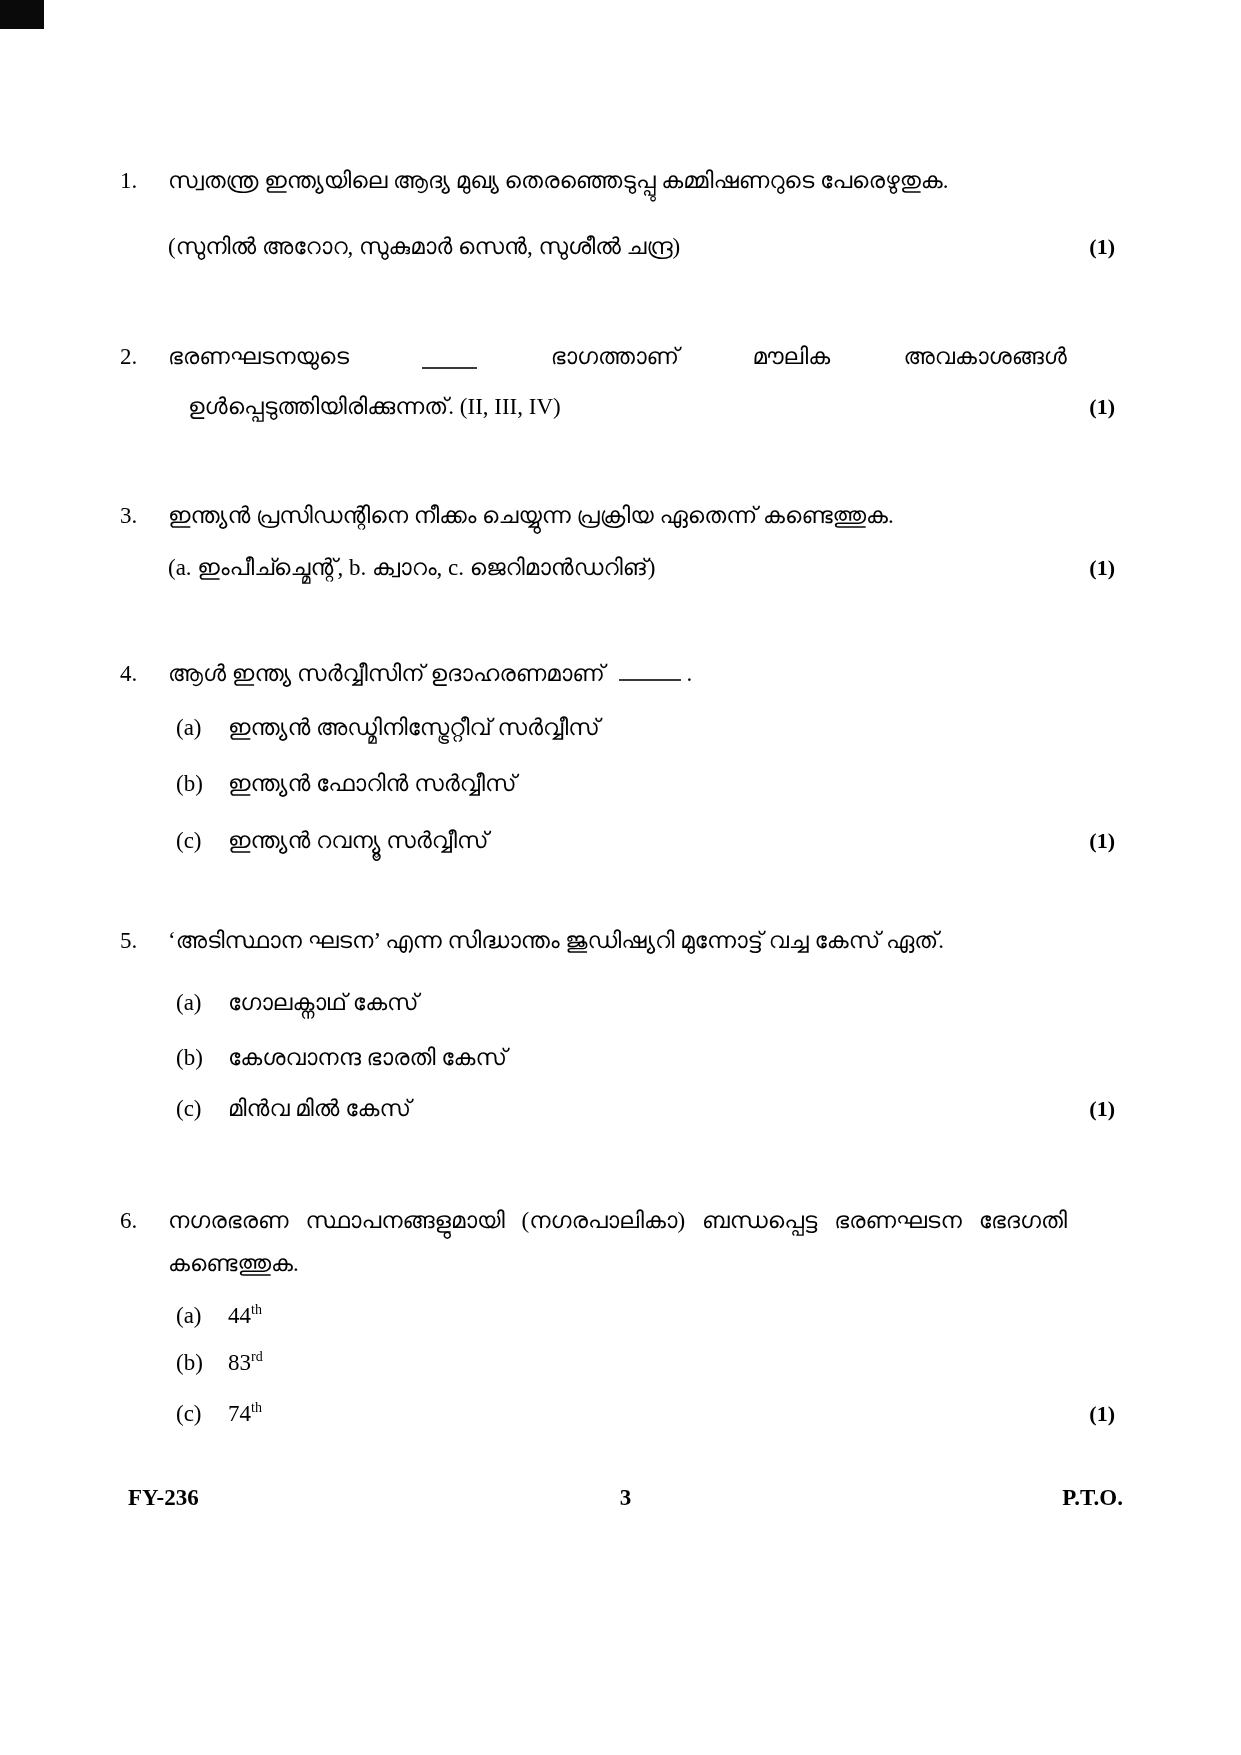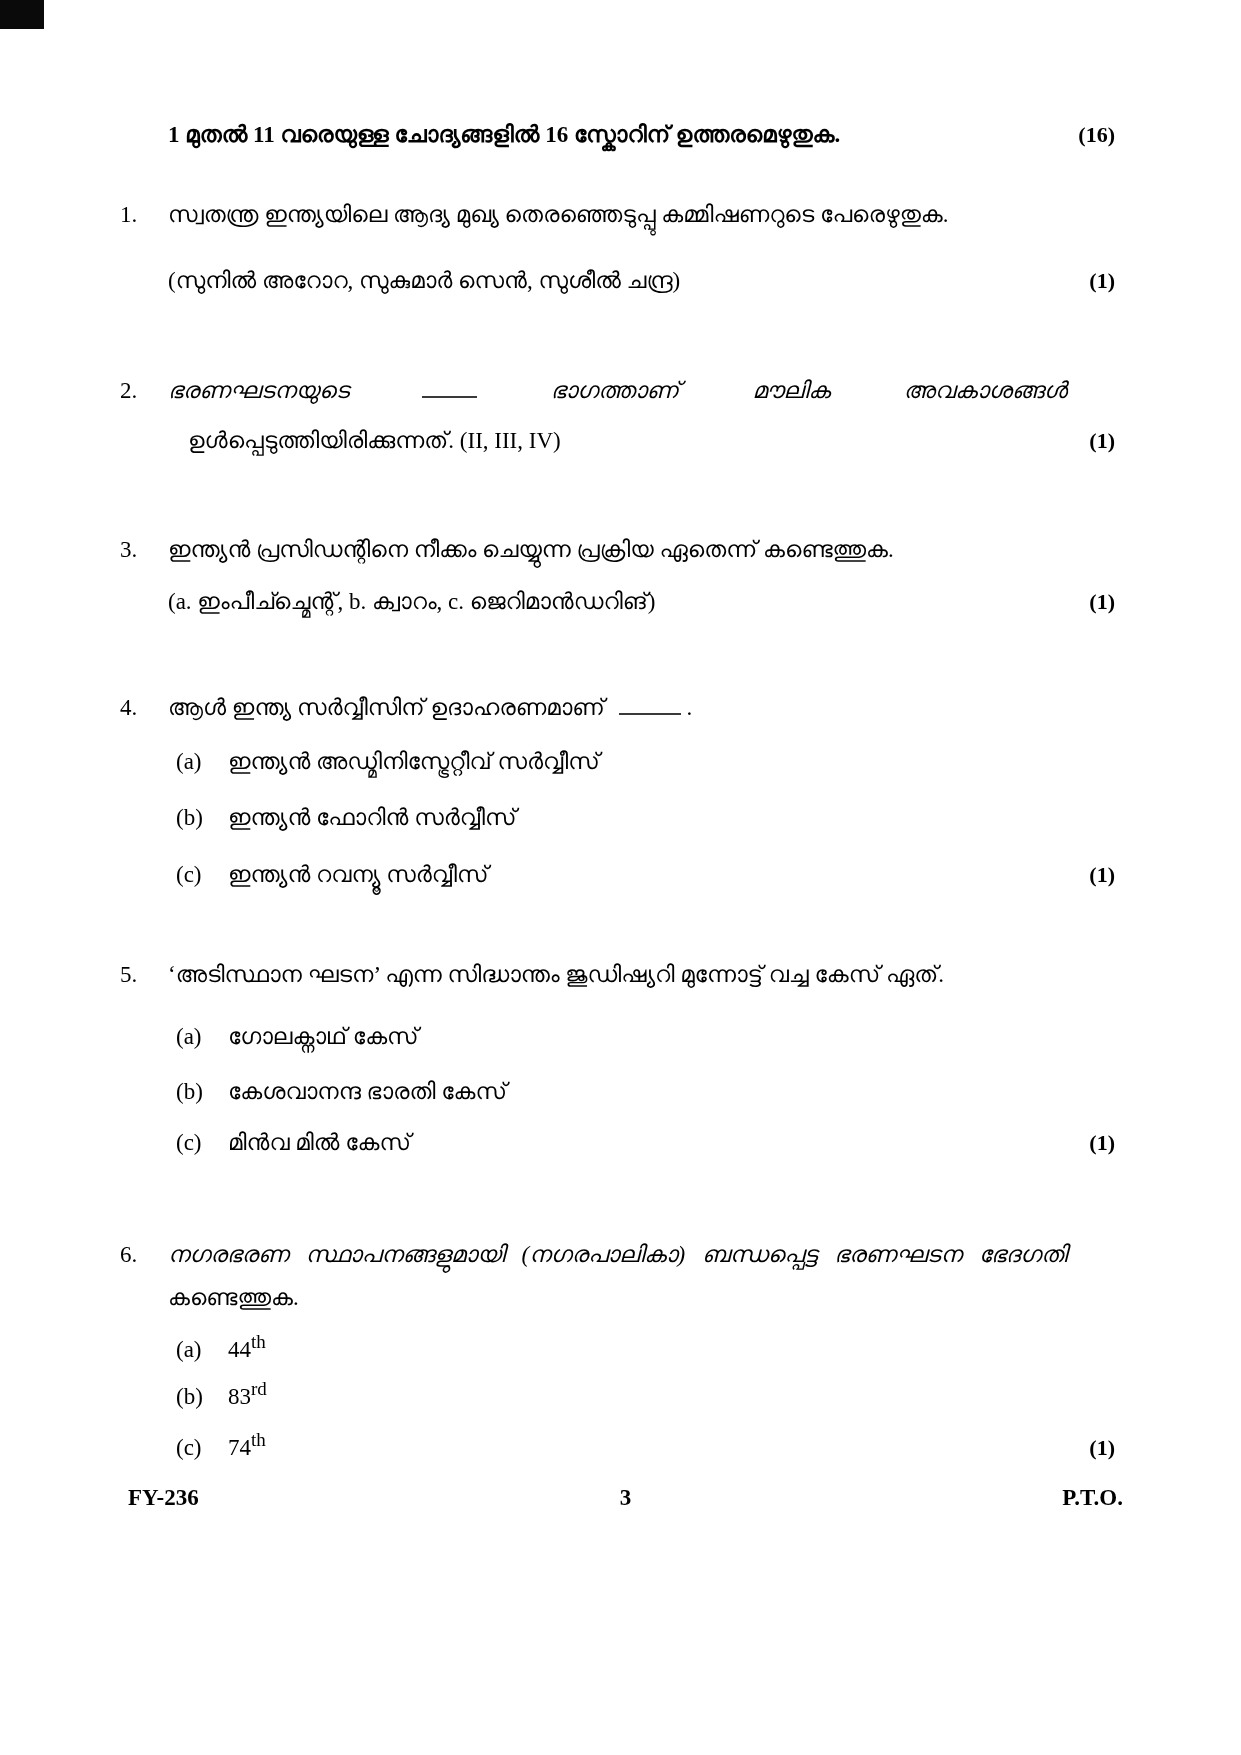--- a/index.html
+++ b/index.html
@@ -23,54 +23,49 @@
   }
   .row {
     display:flex; align-items:flex-start;
     min-height:34px;
     font-size:23px; line-height:34px;
   }
   .numcol  { width:48px; flex-shrink:0; }
   .qbody   { flex:1; }
   .markscol{ width:48px; flex-shrink:0; text-align:right; font-weight:bold; font-size:22px; }
   .bold { font-weight:bold; }
-  .justify { display:flex; justify-content:space-between; align-items:flex-start;font-style:italic; }
+  .justify { display:flex; justify-content:space-between; align-items:center; }
   .blank {
     display:inline-block;
     width:55px; height:1.05em;
     border-bottom:2px solid #3a3a3a;
     vertical-align:baseline;
   }
   .blank.wide { width:62px; }
   .opt { display:flex; align-items:flex-start; }
   .optlabel { width:52px; flex-shrink:0; margin-left:8px; }
   .opttext { flex:1; }
-  sup.ord { font-size:19px; line-height:0; vertical-align:super; }
+  sup.ord { font-size:14px; line-height:0; vertical-align:super; }
   .footer {
     position:absolute; left:128px; top:1483px; width:995px;
     display:flex; align-items:baseline;
     font-size:23px; font-weight:bold; line-height:30px;
   }
   .footer .f-left  { width:250px; text-align:left; }
   .footer .f-mid   { flex:1; text-align:center; }
   .footer .f-right { width:250px; text-align:right; }
 </style>
 </head>
 <body>
 
 <div class="sheet">
   <div class="scan-mark"></div>
 
   <div class="content">
 
-    <div class="row">
-      <div class="numcol"></div>
-      <div class="qbody bold">1 മുതൽ 11 വരെയുള്ള ചോദ്യങ്ങളിൽ 16 സ്കോറിന് ഉത്തരമെഴുതുക.</div>
-      <div class="markscol">(16)</div>
-    </div>
 
     <div class="row" style="margin-top:46px;">
       <div class="numcol">1.</div>
       <div class="qbody">സ്വതന്ത്ര ഇന്ത്യയിലെ ആദ്യ മുഖ്യ തെരഞ്ഞെടുപ്പു കമ്മിഷണറുടെ പേരെഴുതുക.</div>
       <div class="markscol"></div>
     </div>
     <div class="row" style="margin-top:32px;">
       <div class="numcol"></div>
       <div class="qbody">(സുനിൽ അറോറ, സുകുമാർ സെൻ, സുശീൽ ചന്ദ്ര)</div>
       <div class="markscol">(1)</div>

